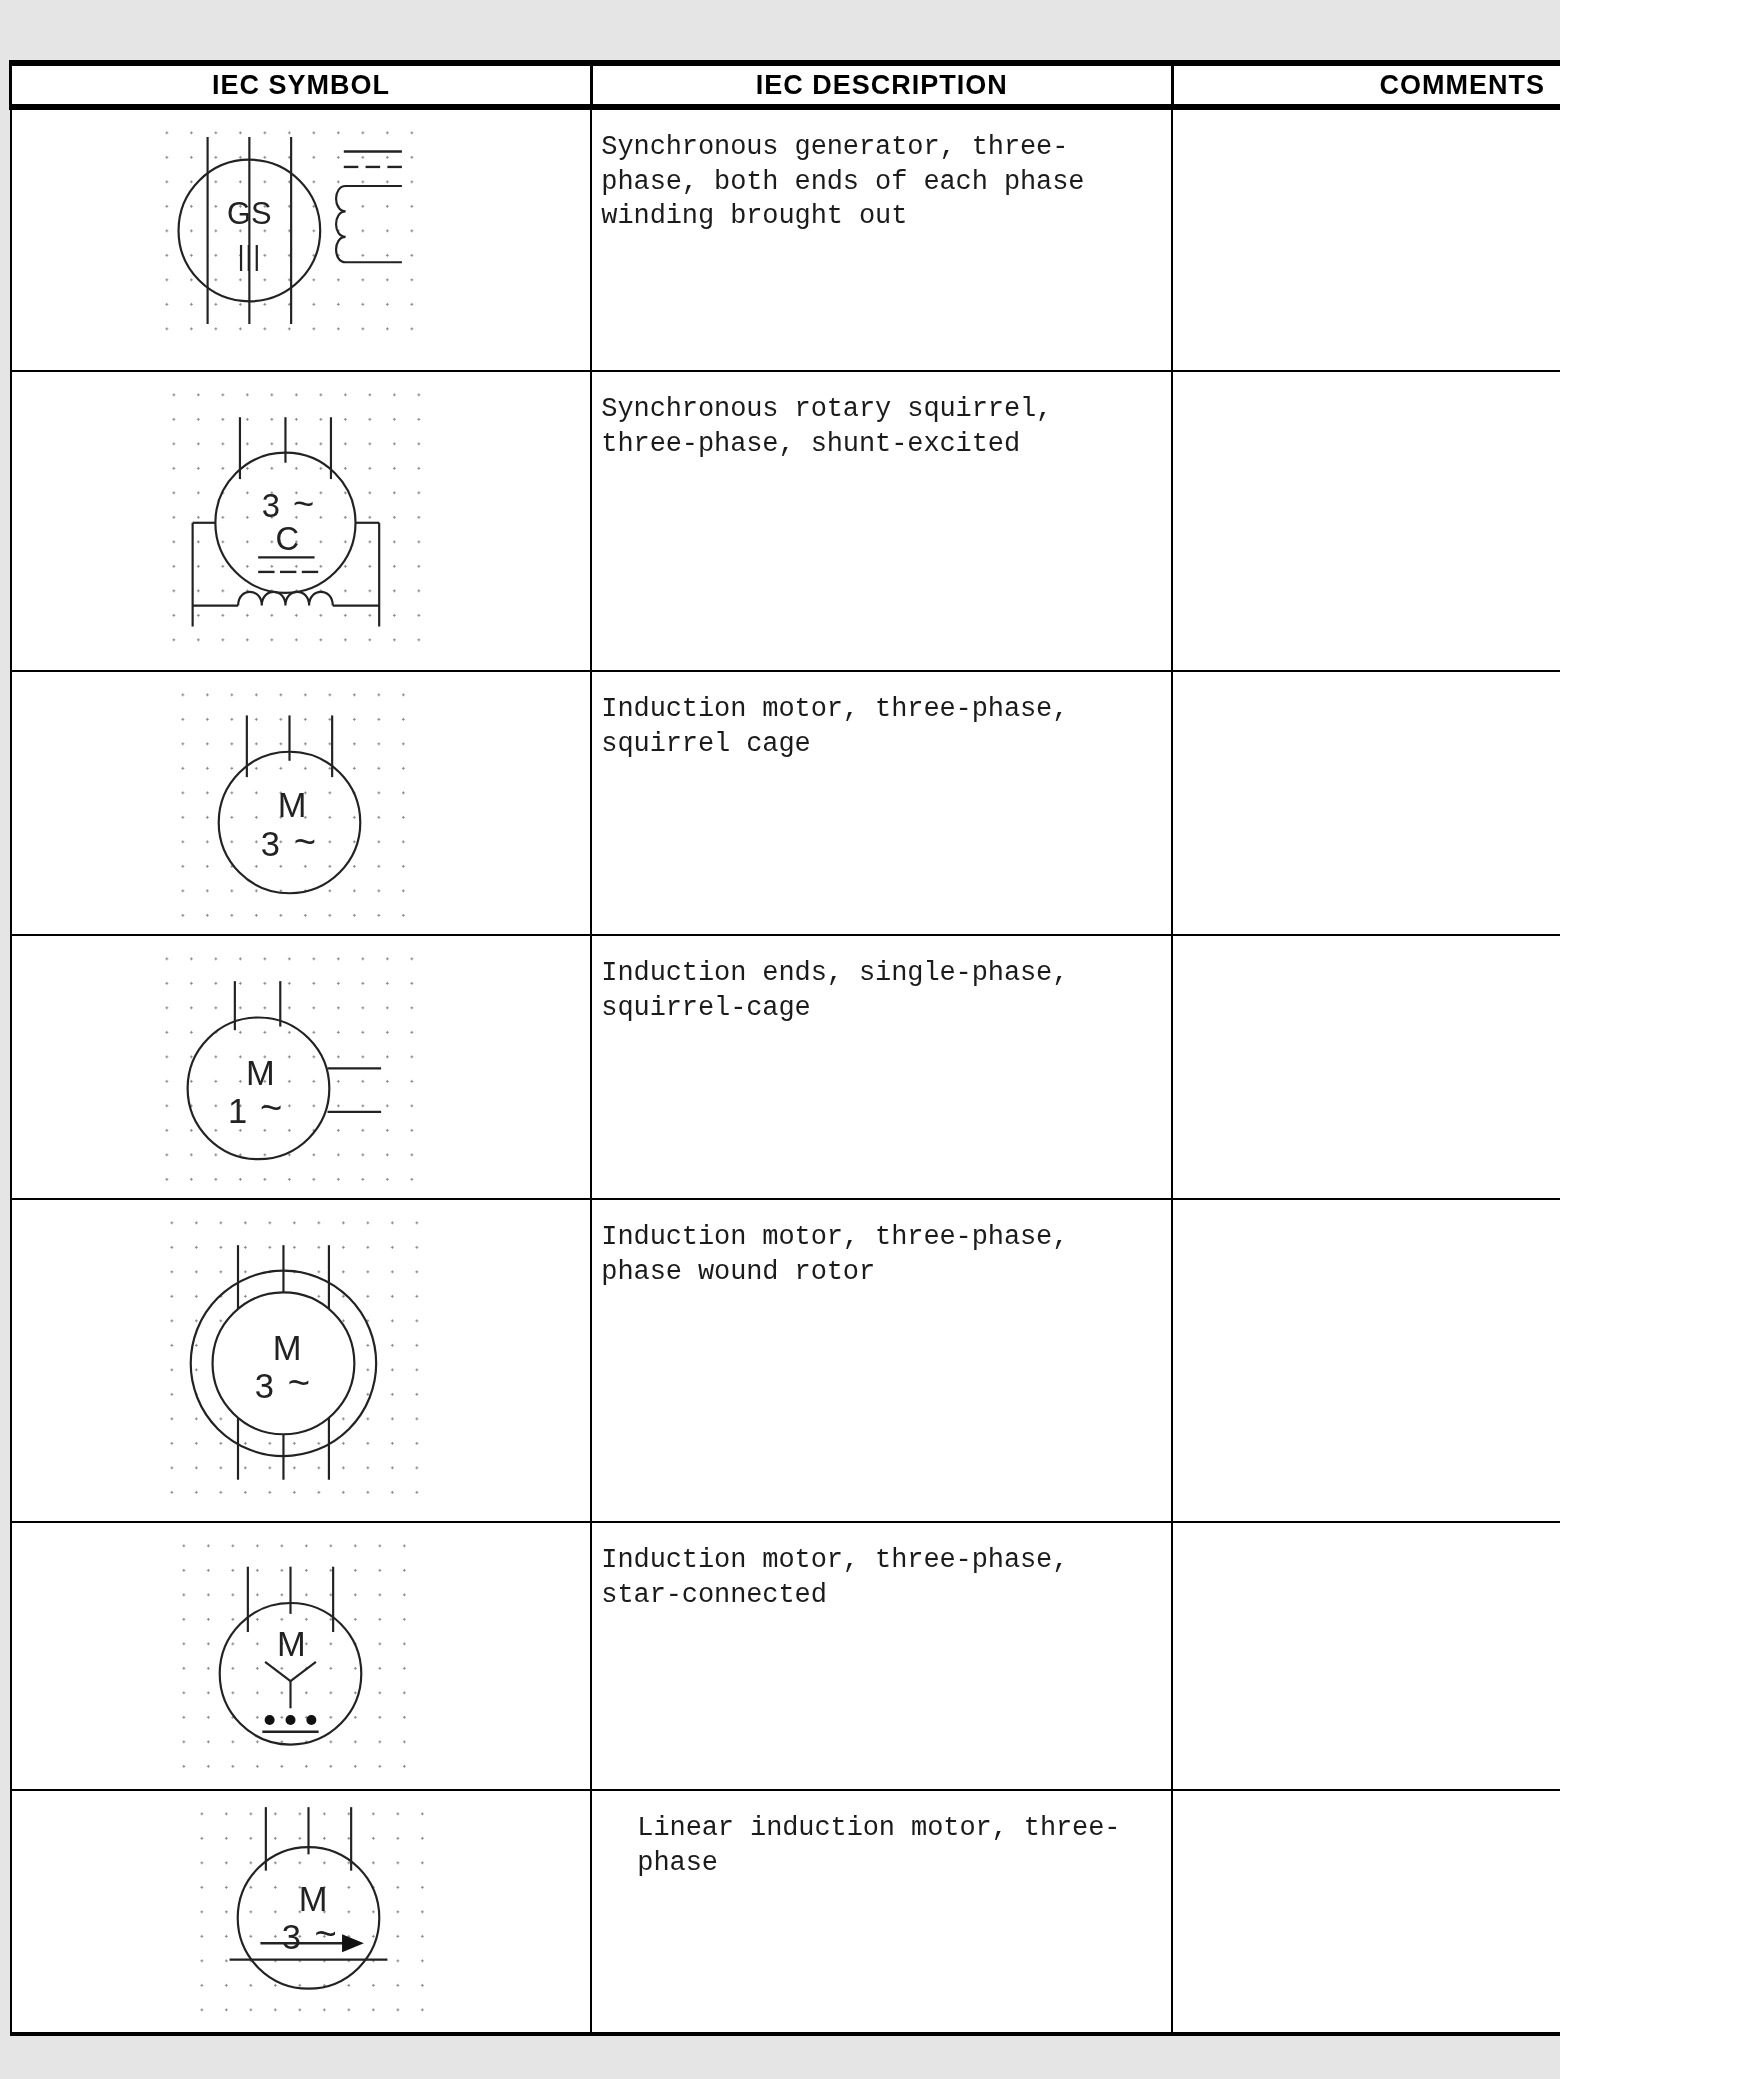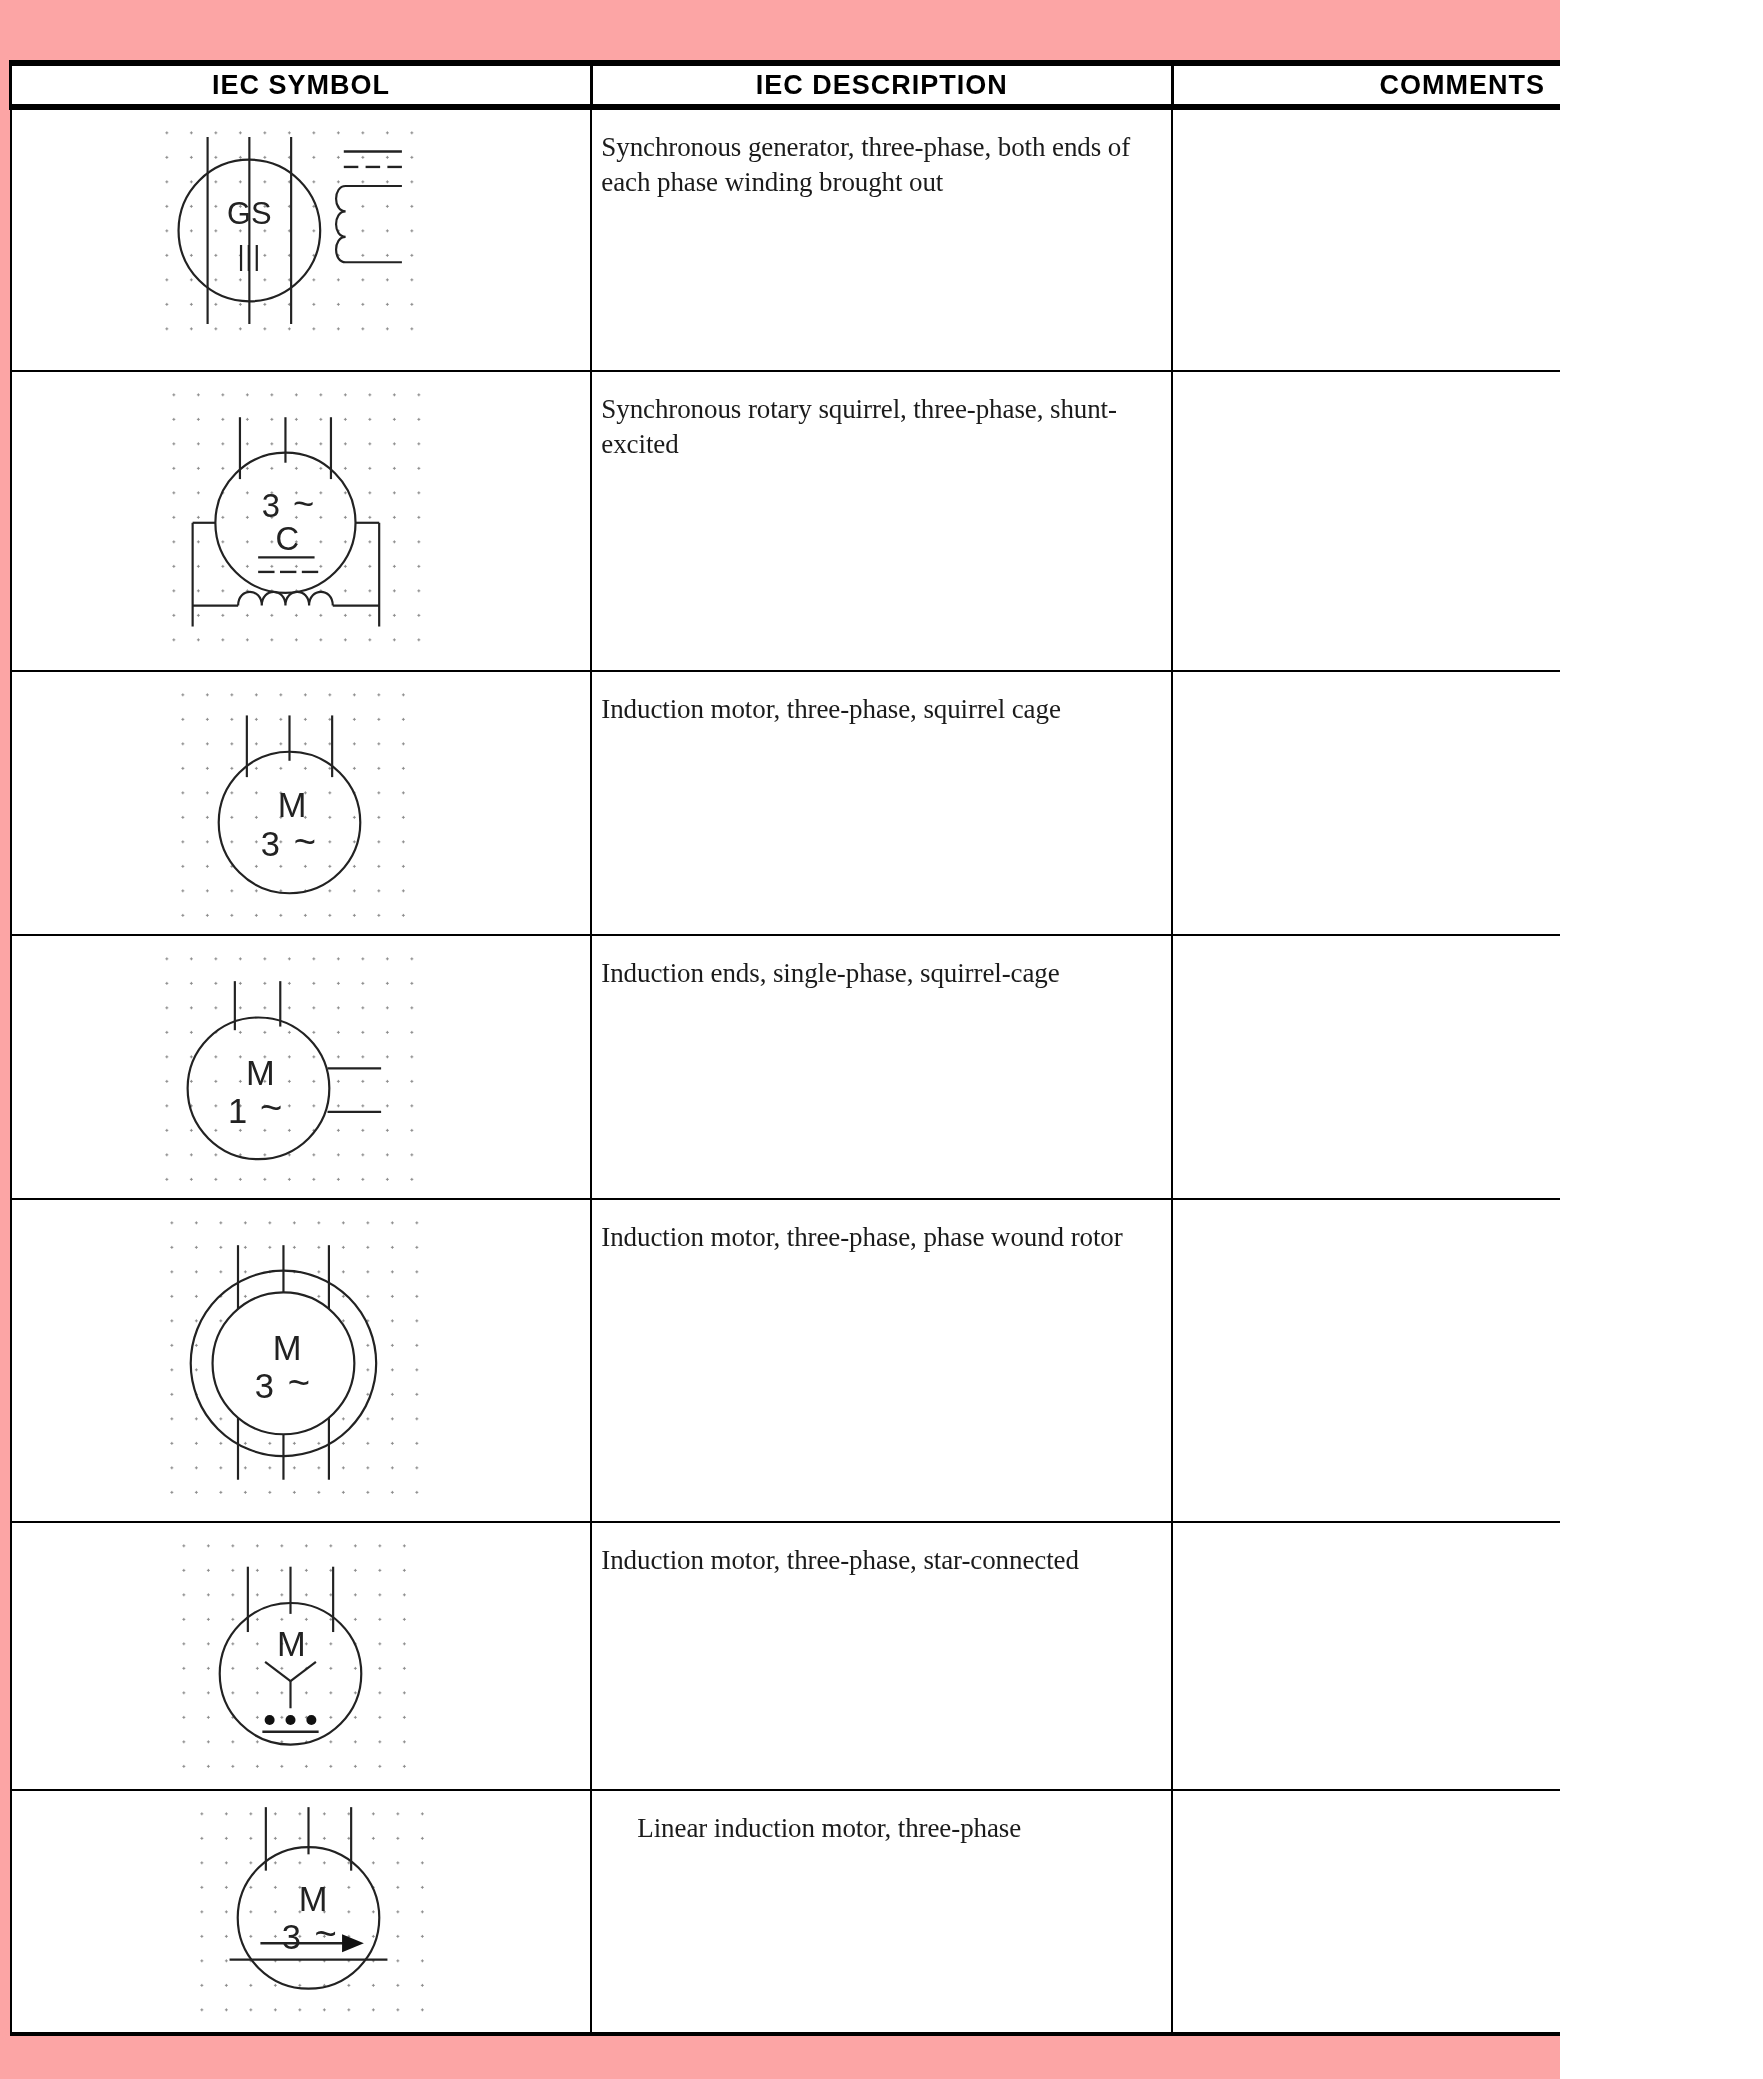--- a/index.html
+++ b/index.html
@@ -5,21 +5,21 @@
   * { box-sizing: border-box; }
   html, body {
     margin: 0; padding: 0;
     background: #ffffff;
     font-family: "Liberation Sans", sans-serif;
   }
   #page {
     width: 1560px;
     height: 2079px;
     position: relative;
-    background: #fca5a5;
+    background: #e5e5e5;
     overflow: hidden;
   }
 
   table.iec {
     position: absolute;
     left: 9px;
     top: 60px;
     width: 1746px;
     border-collapse: collapse;
     table-layout: fixed;
@@ -57,21 +57,21 @@
 
   td.c-symbol   { width: 759px;  position: relative; }
   td.c-desc     { width: 709px; }
   td.c-comments { width: 277px; }
 
   .desc-text {
     font-size: 27px;
     line-height: 1.28;
     color: #1b1b1b;
     padding: 20px 12.7px 0 9px;
-    font-family: Liberation Serif, serif;
+    font-family: Liberation Mono, monospace;
     letter-spacing: -0.1px;
   }
 
   .symbol-wrap {
     position: relative;
     width: 100%;
     height: 100%;
     display: flex;
     align-items: flex-start;
     justify-content: center;

